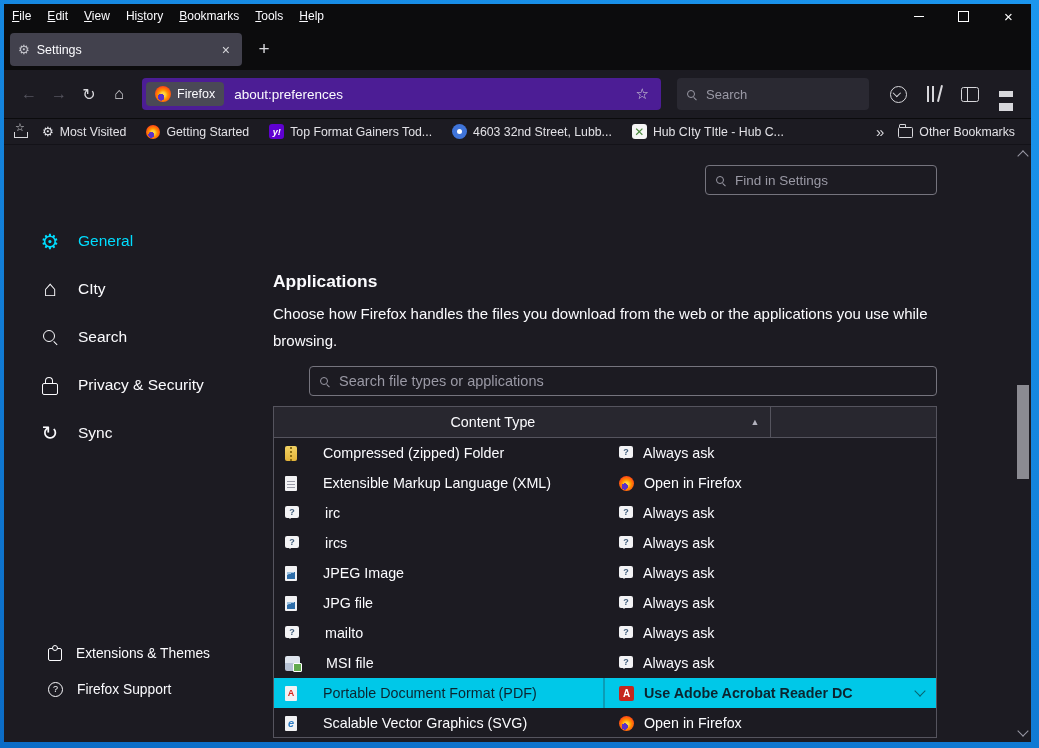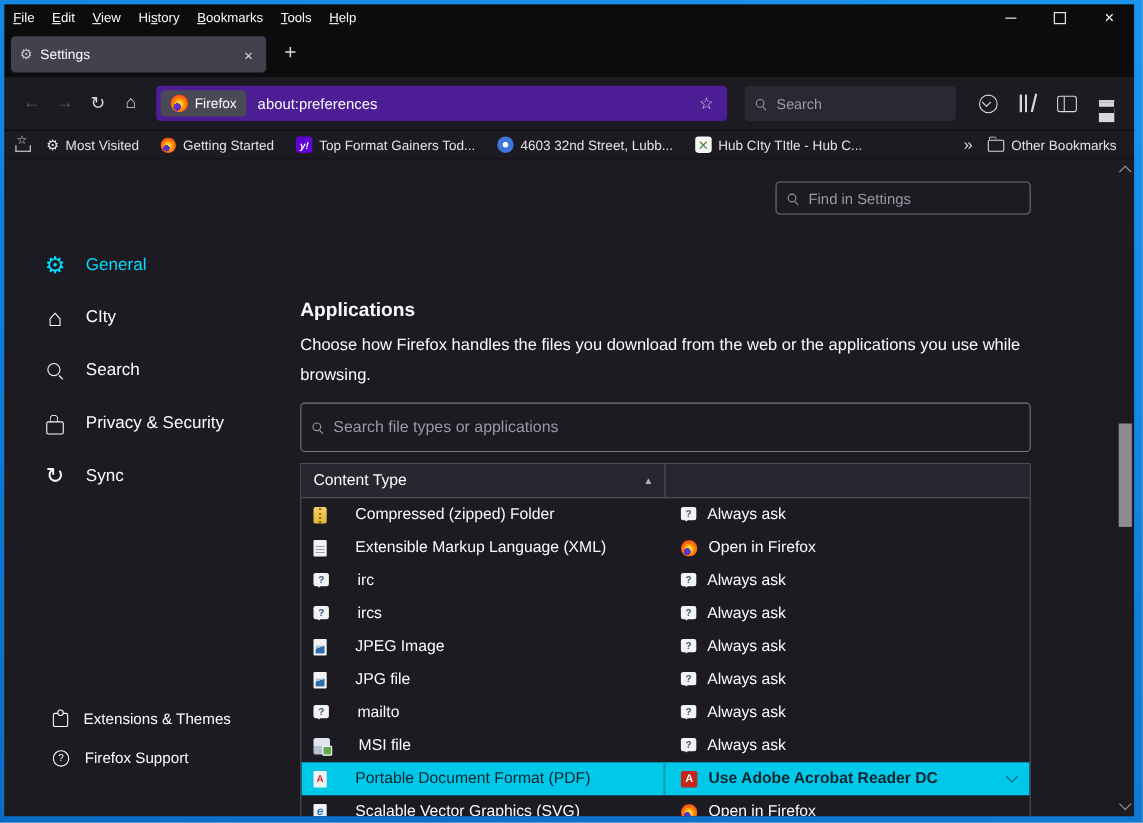--- a/index.html
+++ b/index.html
@@ -94,26 +94,26 @@
 
   .side-footer{position:absolute;left:44px;top:490px;width:215px;}
   .side-fitem{display:flex;align-items:center;gap:14px;height:36px;color:#fbfbfe;font-size:13.8px;}
   .puzzle-icon{position:relative;width:12px;height:11px;border:1.6px solid #fbfbfe;border-radius:2px;display:inline-block;margin-top:3px;}
   .puzzle-icon::before{content:"";position:absolute;left:3px;top:-4.5px;width:4px;height:4px;border:1.6px solid #fbfbfe;border-radius:50%;background:#1c1b22;}
   .help-icon{width:13px;height:13px;border:1.6px solid #fbfbfe;border-radius:50%;display:flex;align-items:center;justify-content:center;font-size:9px;color:#fbfbfe;}
 
   .main{position:absolute;left:269px;top:0;width:664px;}
   .section-title{margin:126px 0 0;font-size:17.4px;font-weight:bold;color:#fbfbfe;}
   .section-desc{margin:8px 0 0;font-size:15px;line-height:27px;color:#fbfbfe;width:660px;}
-  .app-search{position:relative;margin-top:12px;height:45px;border:1px solid #75747e;border-radius:4px;display:flex;align-items:center;gap:8px;padding:0 10px;box-sizing:border-box;}
+  .app-search{position:relative;margin-top:12px;height:30px;border:1px solid #75747e;border-radius:4px;display:flex;align-items:center;gap:8px;padding:0 10px;box-sizing:border-box;margin-left:36px;}
   .app-search input{background:transparent;border:none;outline:none;color:#fbfbfe;font-size:14.5px;flex:1;font-family:inherit;}
   .app-search input::placeholder{color:#9a99a5;}
 
   .apps-table{margin-top:10px;border:1px solid #55545e;height:332px;box-sizing:border-box;overflow:hidden;}
-  .thead{display:flex;height:30px;background:#28272f;border-bottom:1px solid #55545e;color:#fbfbfe;font-size:14.3px;align-items:center;}
+  .thead{display:flex;height:30px;background:#28272f;border-bottom:1px solid #55545e;color:#fbfbfe;font-size:14.3px;align-items:center;flex-direction:column;}
   .th{display:flex;align-items:center;height:100%;box-sizing:border-box;}
   .th-content{width:331px;padding-left:11px;border-right:1px solid #55545e;}
   .th-action{flex:1;padding-left:14px;}
   .sort-arrow{margin-left:auto;margin-right:10px;font-size:9px;color:#b2b2bd;}
   .trow{display:flex;height:30px;align-items:center;color:#fbfbfe;font-size:14.3px;}
   .tcell{display:flex;align-items:center;height:100%;box-sizing:border-box;}
   .tc-content{width:331px;padding-left:11px;gap:26px;}
   .tc-action{flex:1;padding-left:14px;gap:10px;}
   .trow.selected{background:#00c8e8;color:#0b2530;}
   .trow.selected .tc-content{box-shadow:inset -2px 0 0 #0b9db6;}

